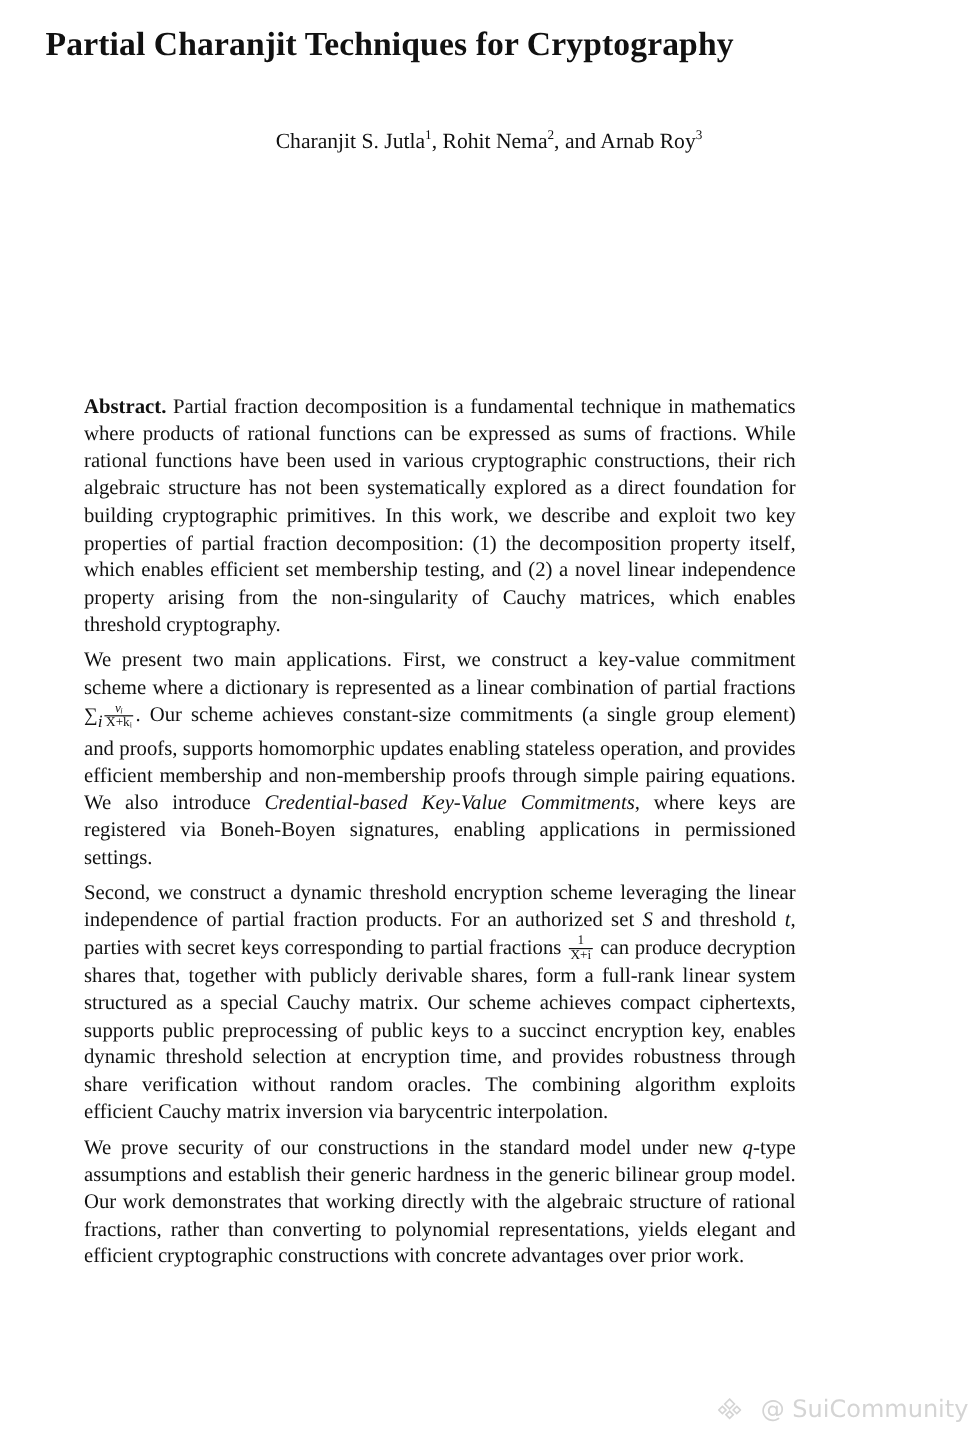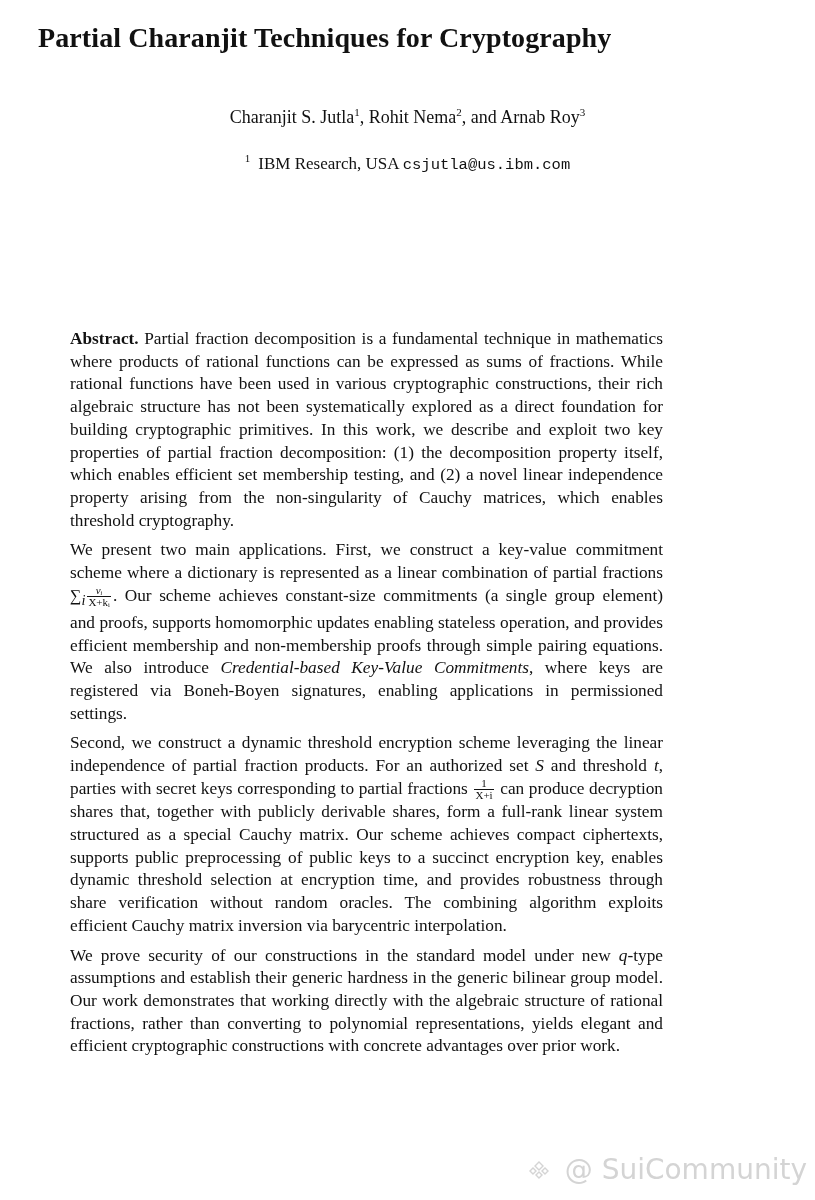--- a/index.html
+++ b/index.html
@@ -17,36 +17,33 @@
   .mono { font-family: "Liberation Mono", "DejaVu Sans Mono", monospace; font-size: 15.5px; }
   .abstract { position: absolute; left: 70px; top: 328px; width: 593px; font-size: 17.3px; line-height: 22.7px;
               font-family: "Liberation Serif", serif; text-align: justify; hyphens: auto; }
   .abstract p { margin: 0 0 7px 0; }
   .abstract b { font-weight: bold; }
   .frac { display: inline-block; vertical-align: middle; text-align: center; font-size: 11px; line-height: 11px; margin: 0 2px; }
   .frac .num { display: block; border-bottom: 0.8px solid #111; padding: 0 1px; font-style: italic; }
   .frac .den { display: block; padding: 0 1px; }
   .sum { font-size: 16px; }
   .wm { position: absolute; right: 8px; bottom: 14px; color: #d4d4d4; font-family: "DejaVu Sans", sans-serif;
-        font-size: 28px; display: flex; align-items: center; gap: 16px; }
+        font-size: 20px; display: flex; align-items: center; gap: 16px; }
   .wm-icon { width: 20px; height: 20px; }
 </style>
 </head>
 <body>
 
 <div class="title">Partial Charanjit Techniques for Cryptography</div>
 
 <div class="authors">
   <span>Charanjit S. Jutla</span><sup>1</sup><span>, </span><span>Rohit Nema</span><sup>2</sup><span>, and </span><span>Arnab Roy</span><sup>3</sup>
 </div>
 
 <div class="affils">
-  <div class="affil">
-    <sup>1</sup><span>IBM Research, USA</span> <span class="mono">csjutla@us.ibm.com</span>
-  </div>
 </div>
 
 <div class="abstract">
   <p><b>Abstract.</b> <span>Partial fraction decomposition is a fundamental technique in mathematics where products of rational functions can be expressed as sums of fractions. While rational functions have been used in various cryptographic constructions, their rich algebraic structure has not been systematically explored as a direct foundation for building cryptographic primitives. In this work, we describe and exploit two key properties of partial fraction decomposition: (1) the decomposition property itself, which enables efficient set membership testing, and (2) a novel linear independence property arising from the non-singularity of Cauchy matrices, which enables threshold cryptography.</span></p>
   <p><span>We present two main applications. First, we construct a key-value commitment scheme where a dictionary is represented as a linear combination of partial fractions</span> <span class="sum">∑</span><sub><i>i</i></sub><span class="frac"><span class="num">vᵢ</span><span class="den">X+kᵢ</span></span><span>. Our scheme achieves constant-size commitments (a single group element) and proofs, supports homomorphic updates enabling stateless operation, and provides efficient membership and non-membership proofs through simple pairing equations. We also introduce</span> <i>Credential-based Key-Value Commitments</i><span>, where keys are registered via Boneh-Boyen signatures, enabling applications in permissioned settings.</span></p>
   <p><span>Second, we construct a dynamic threshold encryption scheme leveraging the linear independence of partial fraction products. For an authorized set</span> <i>S</i> <span>and threshold</span> <i>t</i><span>, parties with secret keys corresponding to partial fractions</span> <span class="frac"><span class="num" style="font-style:normal">1</span><span class="den">X+i</span></span> <span>can produce decryption shares that, together with publicly derivable shares, form a full-rank linear system structured as a special Cauchy matrix. Our scheme achieves compact ciphertexts, supports public preprocessing of public keys to a succinct encryption key, enables dynamic threshold selection at encryption time, and provides robustness through share verification without random oracles. The combining algorithm exploits efficient Cauchy matrix inversion via barycentric interpolation.</span></p>
   <p><span>We prove security of our constructions in the standard model under new </span><i>q</i><span>-type assumptions and establish their generic hardness in the generic bilinear group model. Our work demonstrates that working directly with the algebraic structure of rational fractions, rather than converting to polynomial representations, yields elegant and efficient cryptographic constructions with concrete advantages over prior work.</span></p>
 </div>
 
 <div class="wm">

